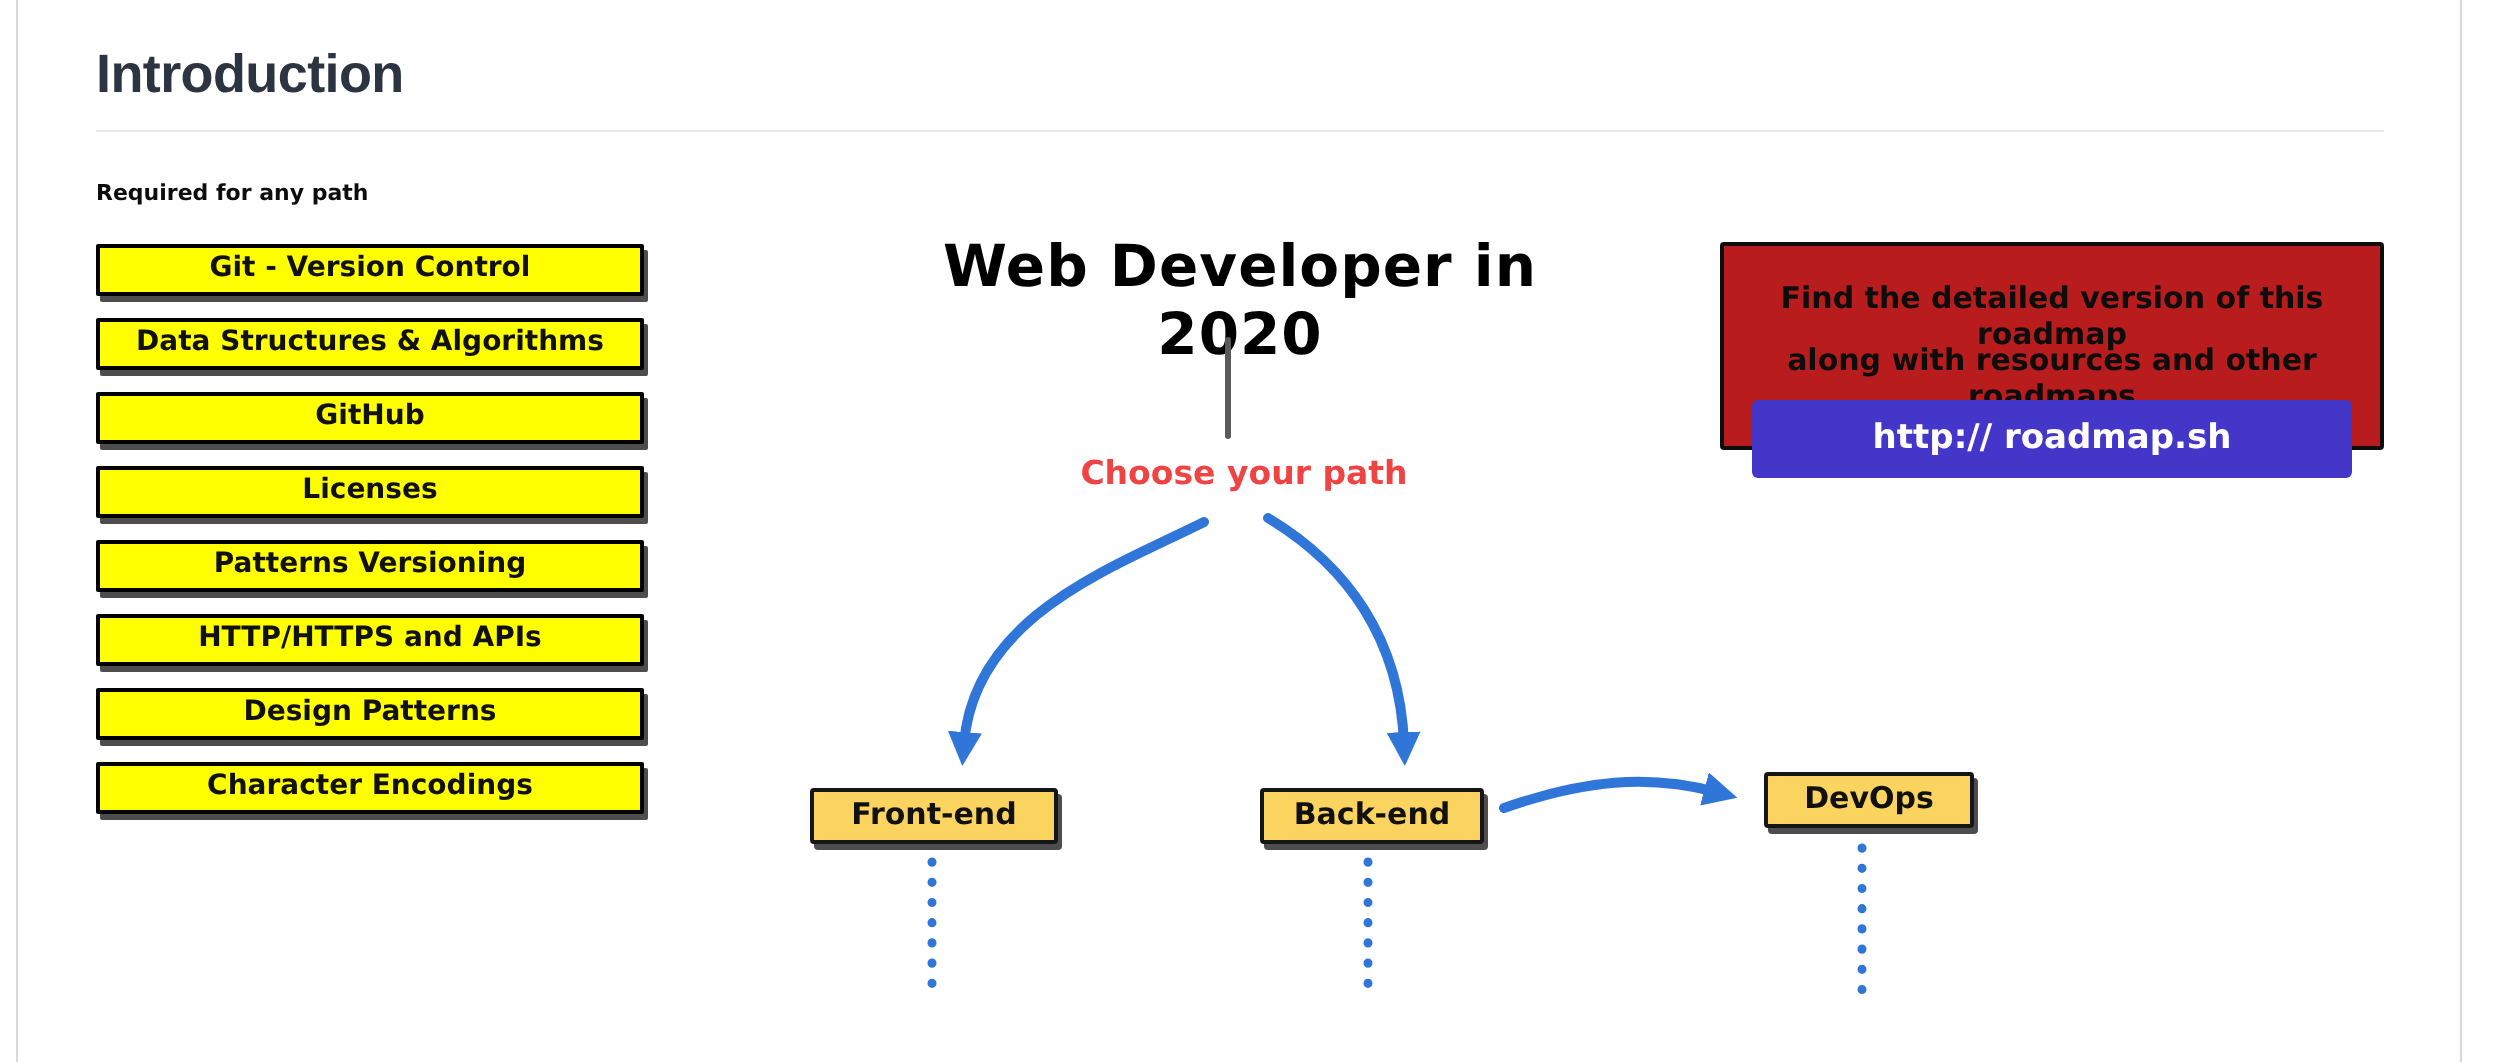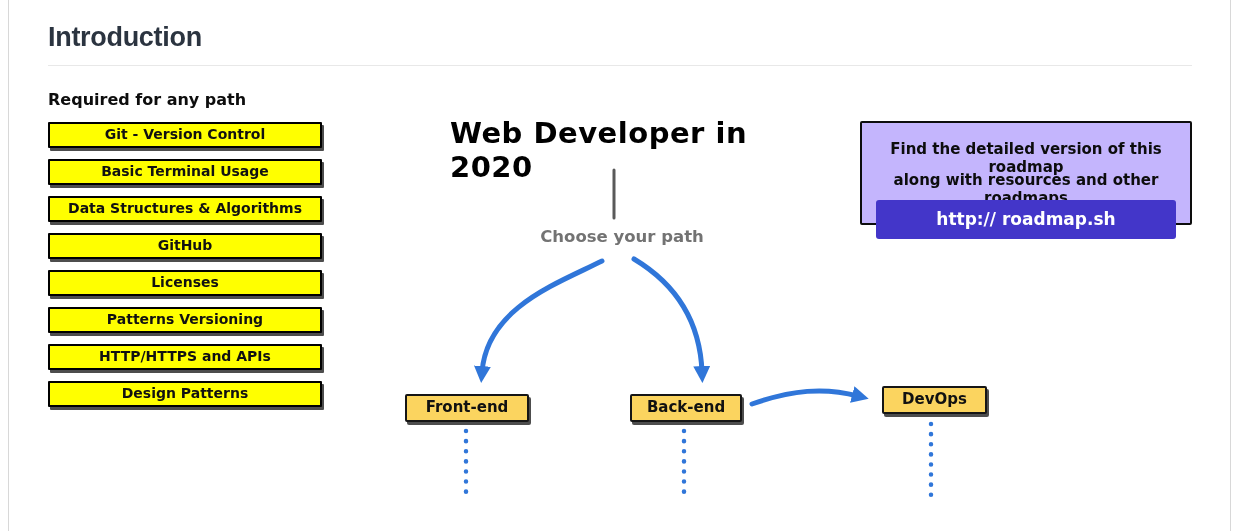--- a/index.html
+++ b/index.html
@@ -14,56 +14,56 @@
 
   .page-title {
     position:absolute; left:48px; top:22px;
     font-family:"Liberation Sans","DejaVu Sans",sans-serif;
     font-size:27px; font-weight:700; color:#2b3440; letter-spacing:-0.3px;
   }
   .divider { position:absolute; left:48px; top:65px; width:1144px; height:1px; background:#e8e8e8; }
 
   .required-label {
     position:absolute; left:48px; top:90px;
-    font-size:16px; font-weight:700; color:#0d0d0d;
+    font-size:11px; font-weight:700; color:#0d0d0d;
   }
 
   .req-list { position:absolute; left:48px; top:122px; width:274px; }
   .req-item {
     width:274px; height:26px; margin-bottom:11px;
     background:#FFFF00; border:2px solid #000; border-radius:1px;
     box-shadow:2px 3px 0 rgba(58,58,58,0.9);
     font-size:14px; font-weight:700; text-align:center; line-height:21px;
     cursor:pointer;
   }
 
   .diagram-title {
     position:absolute; left:450px; top:116px; width:340px;
-    font-size:29px; font-weight:800; color:#000;
+    text-align:center; font-size:29px; font-weight:800; color:#000;
     letter-spacing:0.5px;
   }
   .choose-label {
     position:absolute; left:522px; top:227px; width:200px;
-    text-align:center; font-size:16.5px; font-weight:700; color:#737373;
+    text-align:center; font-size:16.5px; font-weight:700; color:#ef4444;
   }
 
   .path-node {
     position:absolute; height:28px;
     background:#FBD45F; border:2px solid #151515; border-radius:2px;
     box-shadow:2px 3px 0 rgba(58,58,58,0.9);
     font-size:15px; font-weight:700; text-align:center; line-height:23px;
     color:#111; cursor:pointer;
   }
   .node-frontend { left:405px; top:394px; width:124px; }
   .node-backend  { left:630px; top:394px; width:112px; }
   .node-devops   { left:882px; top:386px; width:105px; }
 
   .info-box {
     position:absolute; left:860px; top:121px; width:332px; height:104px;
-    background:#c4b5fd; border:2px solid #0d0d0d; border-radius:2px;
+    background:#b91c1c; border:2px solid #0d0d0d; border-radius:2px;
   }
   .info-text {
     position:absolute; left:0; width:100%; text-align:center;
     font-size:15px; font-weight:600; color:#0d0d0d;
   }
   .info-line1 { top:17px; }
   .info-line2 { top:48px; }
   .info-button {
     position:absolute; left:14px; top:77px; width:300px; height:39px;
     background:#4336C9; border:none; border-radius:3px;
@@ -79,27 +79,27 @@
 <div class="edge-line edge-left"></div>
 <div class="edge-line edge-right"></div>
 
 <h1 class="page-title">Introduction</h1>
 <div class="divider"></div>
 
 <div class="required-label">Required for any path</div>
 
 <div class="req-list">
   <div class="req-item">Git - Version Control</div>
-  <div class="req-item">Basic Terminal Usage</div>
   <div class="req-item">Data Structures &amp; Algorithms</div>
   <div class="req-item">GitHub</div>
   <div class="req-item">Licenses</div>
   <div class="req-item">Patterns Versioning</div>
   <div class="req-item">HTTP/HTTPS and APIs</div>
   <div class="req-item">Design Patterns</div>
+  <div class="req-item">Character Encodings</div>
 </div>
 
 <div class="diagram-title">Web Developer in 2020</div>
 <div class="choose-label">Choose your path</div>
 
 <svg class="overlay" width="1259" height="531" viewBox="0 0 1259 531">
   <defs>
     <marker id="arrowhead" viewBox="0 0 10 10" refX="3.5" refY="5" markerWidth="3.4" markerHeight="3.4" orient="auto-start-reverse">
       <path d="M 0 0 L 10 5 L 0 10 z" fill="#3076D9"></path>
     </marker>

